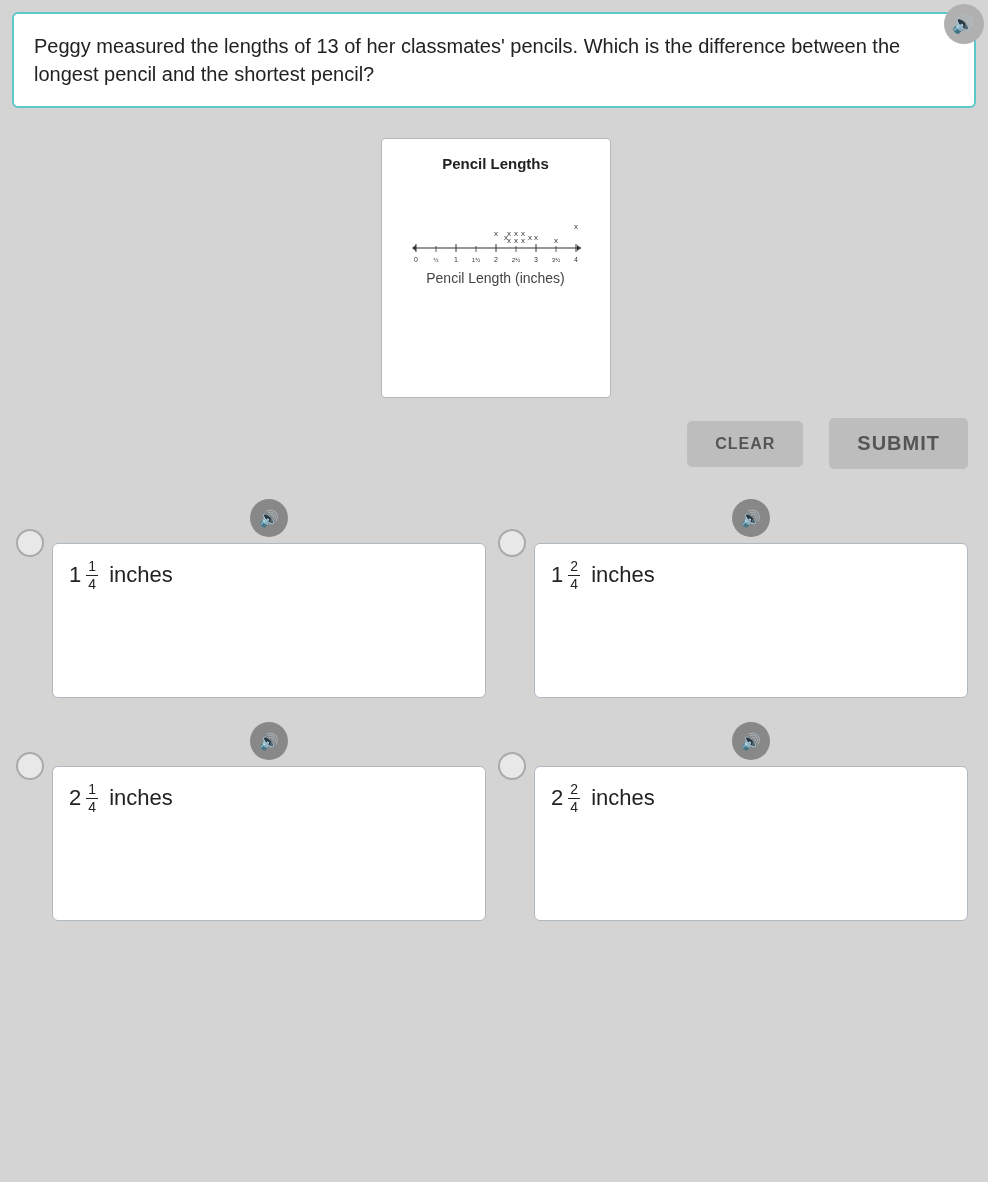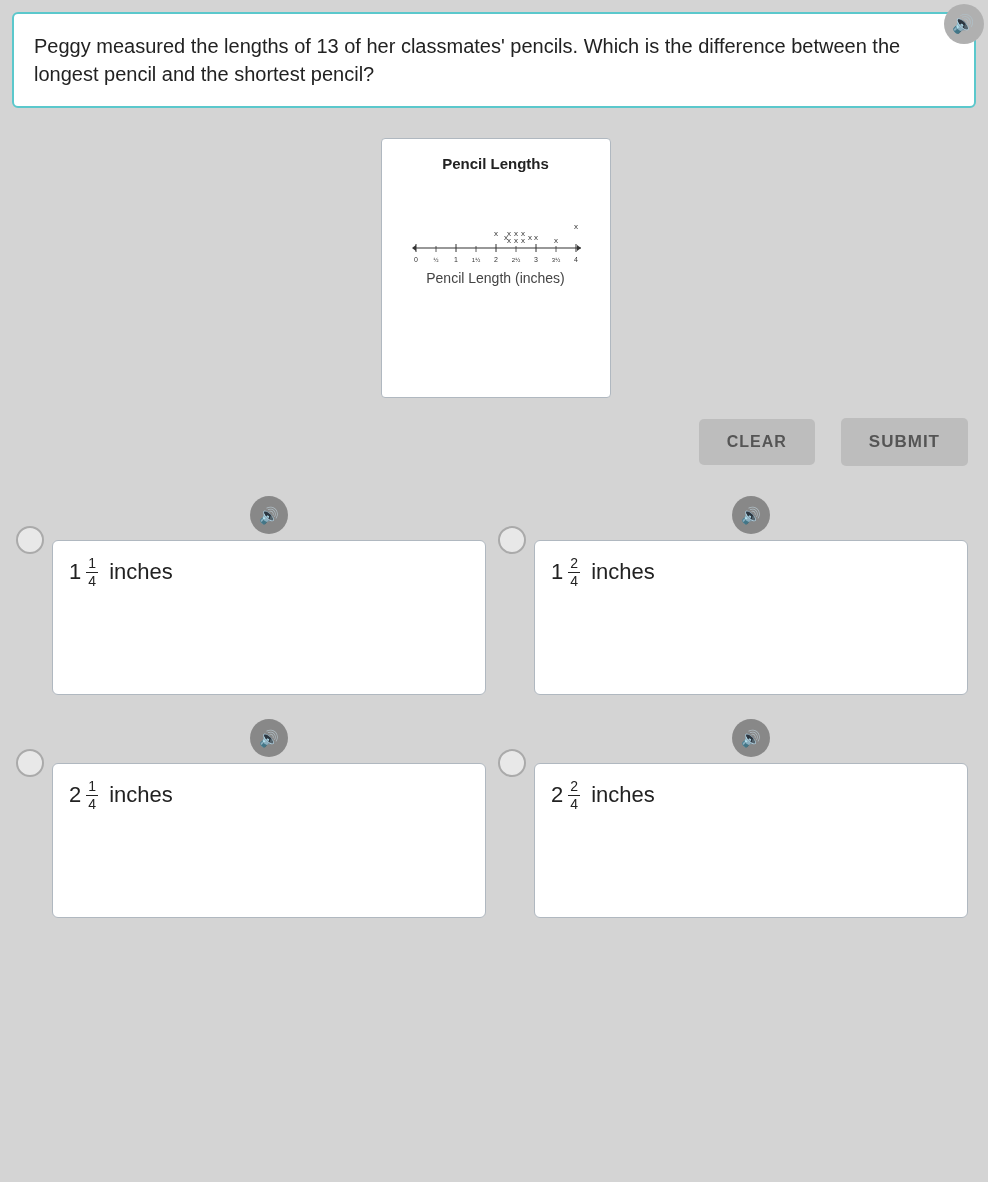--- a/index.html
+++ b/index.html
@@ -103,21 +103,21 @@
       font-weight: bold;
       color: #555;
       cursor: pointer;
       letter-spacing: 1px;
     }
     .btn-submit {
       background: #bdbdbd;
       border: none;
       border-radius: 5px;
       padding: 14px 28px;
-      font-size: 17px;
+      font-size: 20px;
       font-weight: bold;
       color: #555;
       cursor: pointer;
       letter-spacing: 1px;
     }
     .fraction {
       display: inline-flex;
       flex-direction: column;
       align-items: center;
       vertical-align: middle;

